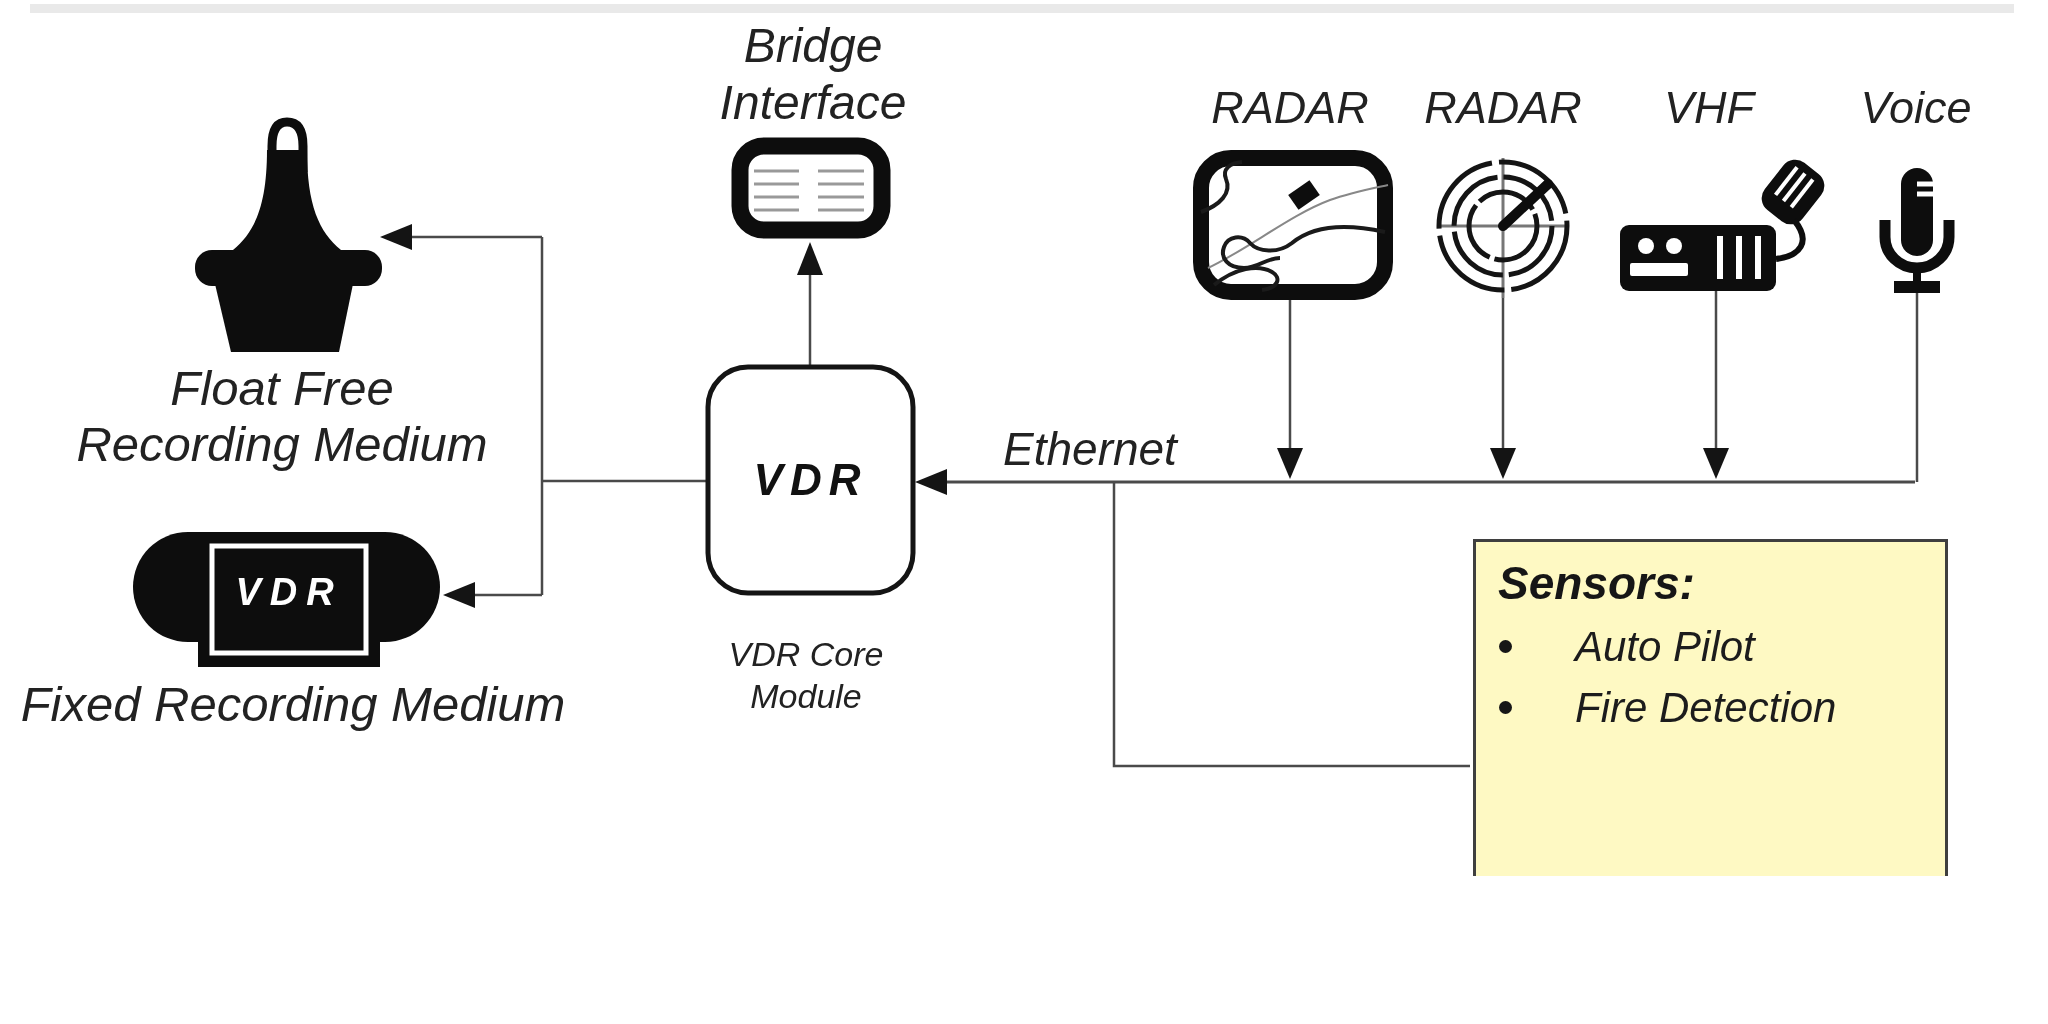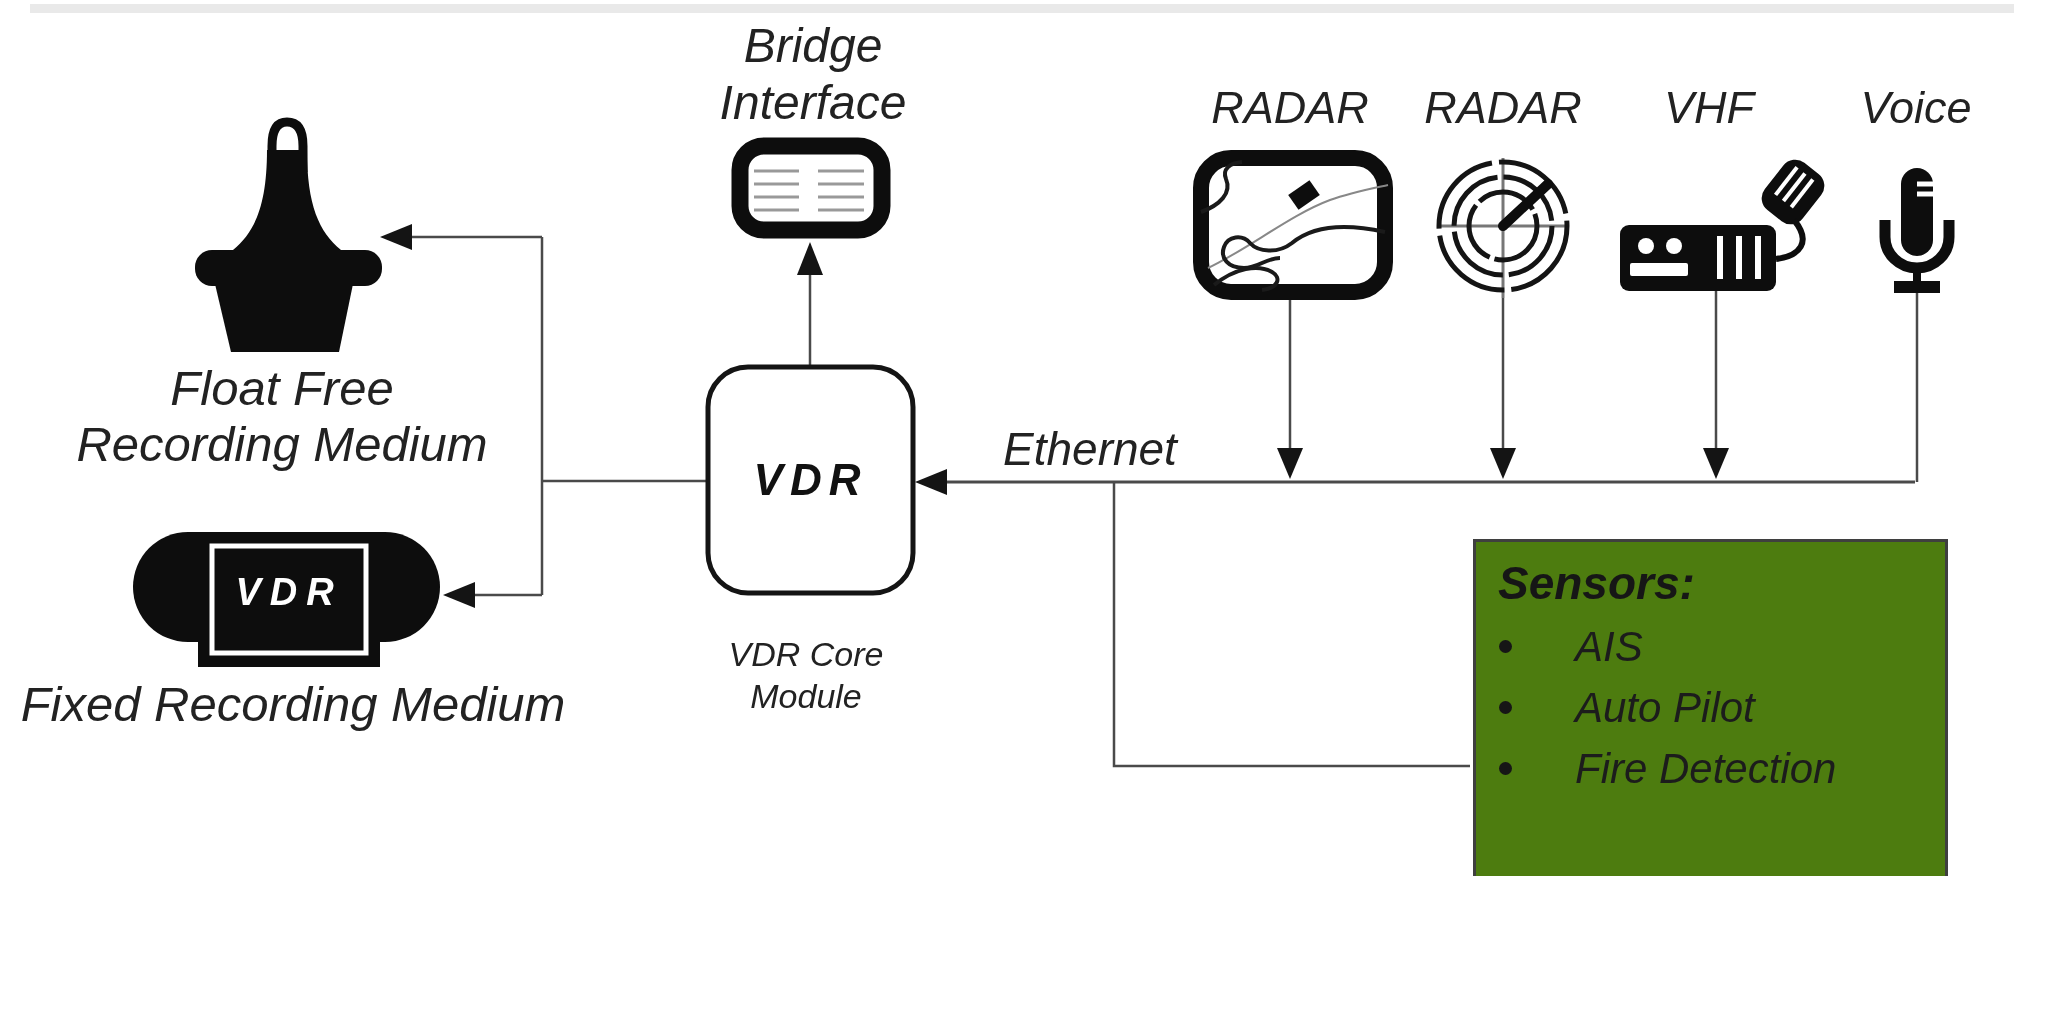--- a/index.html
+++ b/index.html
@@ -15,21 +15,21 @@
   .bridge-label{left:813px;top:18px;font-size:48px;line-height:1.18;}
   .node-label-top{top:82px;font-size:45px;}
   .floatfree-label{left:282px;top:361px;font-size:49px;line-height:1.14;}
   .fixed-label{left:293px;top:676px;font-size:49px;}
   .core-label{left:806px;top:606px;font-size:34px;line-height:1.24;margin-top:27px;}
   .ethernet-label{left:1003px;top:422px;font-size:46px;text-align:right;}
   .core-badge{left:708px;top:367px;width:205px;height:226px;display:flex;align-items:center;justify-content:center;
     font-size:44px;font-weight:bold;letter-spacing:7px;color:#111;}
   .capsule-badge{left:198px;top:533px;width:182px;height:118px;display:flex;align-items:center;justify-content:center;
     font-size:38px;font-weight:bold;letter-spacing:9px;color:#ffffff;}
-  .sensors-box{left:1473px;top:539px;width:475px;height:462px;background:#4d7c0f;
+  .sensors-box{left:1473px;top:539px;width:475px;height:462px;background:#fef9c3;
     border:3px solid #3f3f3f;box-sizing:border-box;}
   .sensors-heading{margin:14px 0 6px 22px;font-size:46px;font-weight:bold;color:#161616;}
   .sensor-row{height:61px;display:flex;align-items:center;font-size:42px;color:#1c1c1c;}
   .sensor-bullet{width:13px;height:13px;border-radius:50%;background:#161616;margin-left:23px;flex:0 0 auto;}
   .sensor-text{margin-left:63px;}
 </style>
 </head>
 <body>
 
 <div class="canvas">
@@ -164,24 +164,20 @@
 
   <div class="abs capsule-badge">VDR</div>
 
   <div class="lbl ctr fixed-label">Fixed Recording Medium</div>
 
   <div class="abs sensors-box">
     <div class="sensors-heading">Sensors:</div>
     <div>
         <div class="sensor-row">
           <span class="sensor-bullet"></span>
-          <span class="sensor-text">AIS</span>
-        </div>
-        <div class="sensor-row">
-          <span class="sensor-bullet"></span>
           <span class="sensor-text">Auto Pilot</span>
         </div>
         <div class="sensor-row">
           <span class="sensor-bullet"></span>
           <span class="sensor-text">Fire Detection</span>
         </div>
       </div>
   </div>
 
 </div>

